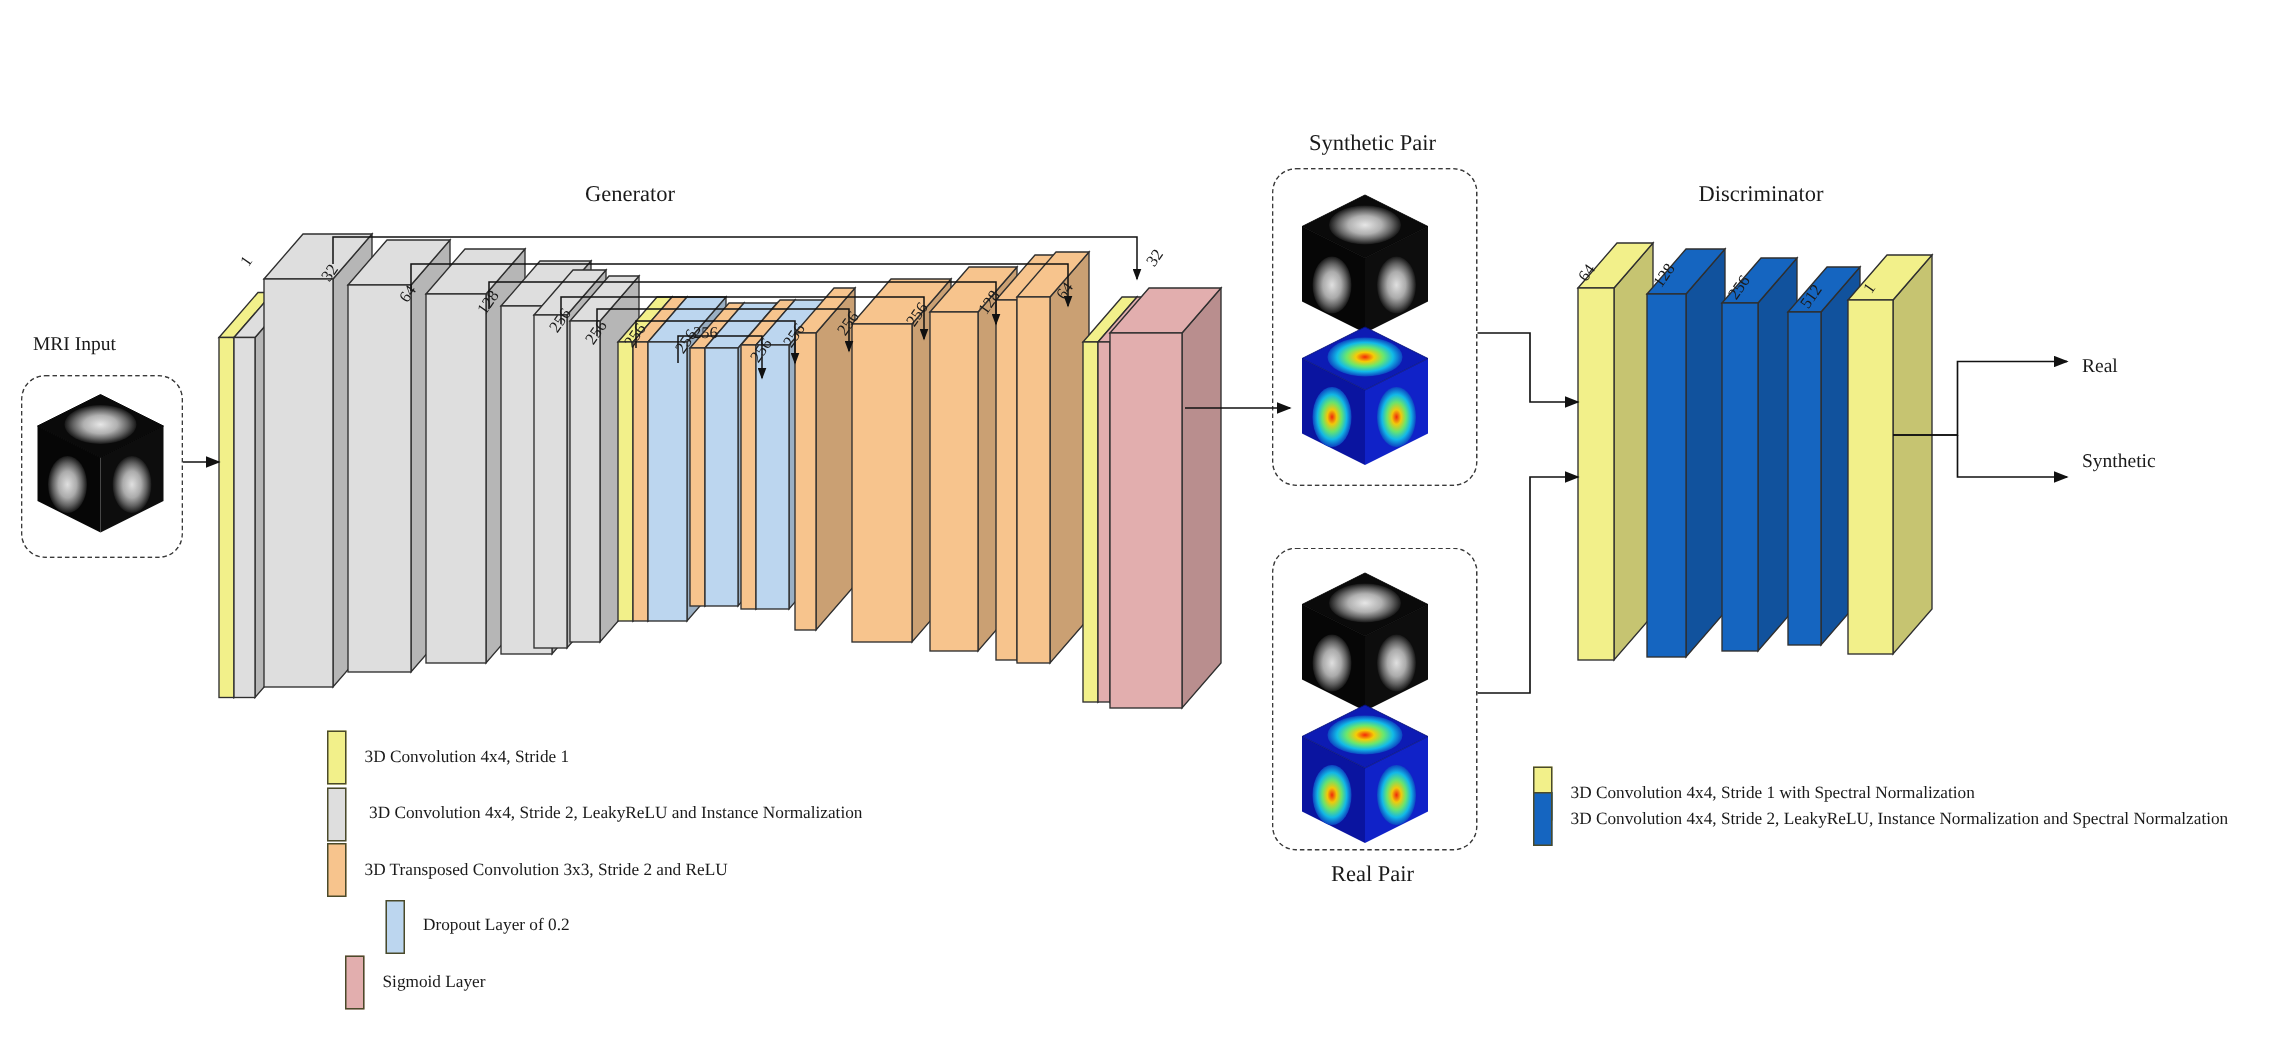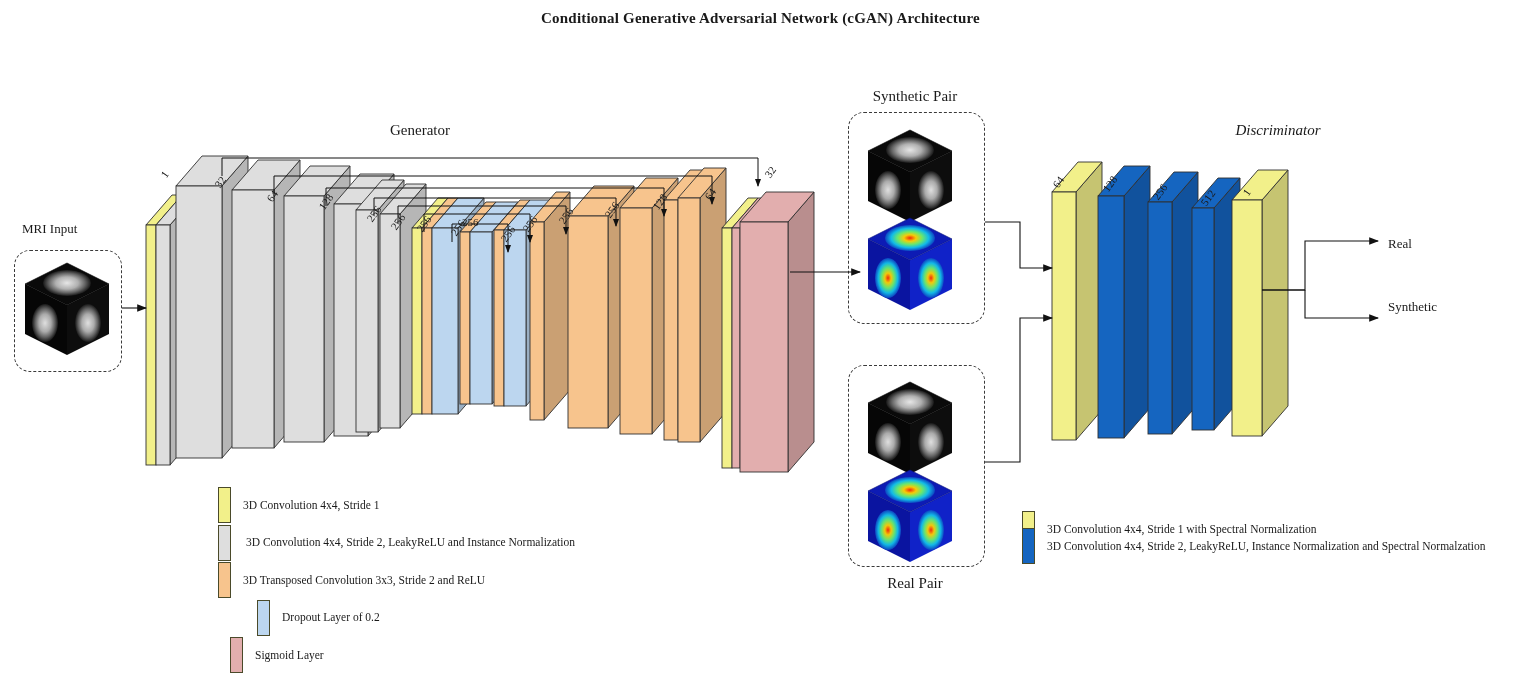--- a/index.html
+++ b/index.html
@@ -23,26 +23,25 @@
           transform:rotate(-55deg);white-space:nowrap;}
   .numlab.flat{transform:none;}
 
   .dashbox{position:absolute;border:1.6px dashed #3a3a3a;border-radius:16px;background:#fff;}
 </style>
 </head>
 <body>
 
 <div class="stage">
 
-  <div class="title">Conditional Generative Adversarial Network (cGAN) Architecture</div>
 
   <div class="sec-label" style="left:360px;top:122px;width:120px;">Generator</div>
   <div class="sec-label" style="left:850px;top:88px;width:130px;">Synthetic Pair</div>
   <div class="sec-label" style="left:855px;top:575px;width:120px;">Real Pair</div>
-  <div class="sec-label" style="left:1188px;top:122px;width:180px;font-style:italic;">Discriminator</div>
+  <div class="sec-label" style="left:1084px;top:122px;width:180px;">Discriminator</div>
 
   <div class="io-label" style="left:22px;top:221px;">MRI Input</div>
   <div class="io-label" style="left:1388px;top:236px;">Real</div>
   <div class="io-label" style="left:1388px;top:299px;">Synthetic</div>
 
   <div class="dashbox" style="left:14px;top:250px;width:106px;height:120px;"></div>
   <div class="dashbox" style="left:848px;top:112px;width:135px;height:210px;"></div>
   <div class="dashbox" style="left:848px;top:365px;width:135px;height:200px;"></div>
 
   <svg class="canvas" viewBox="0 0 1521 700">

